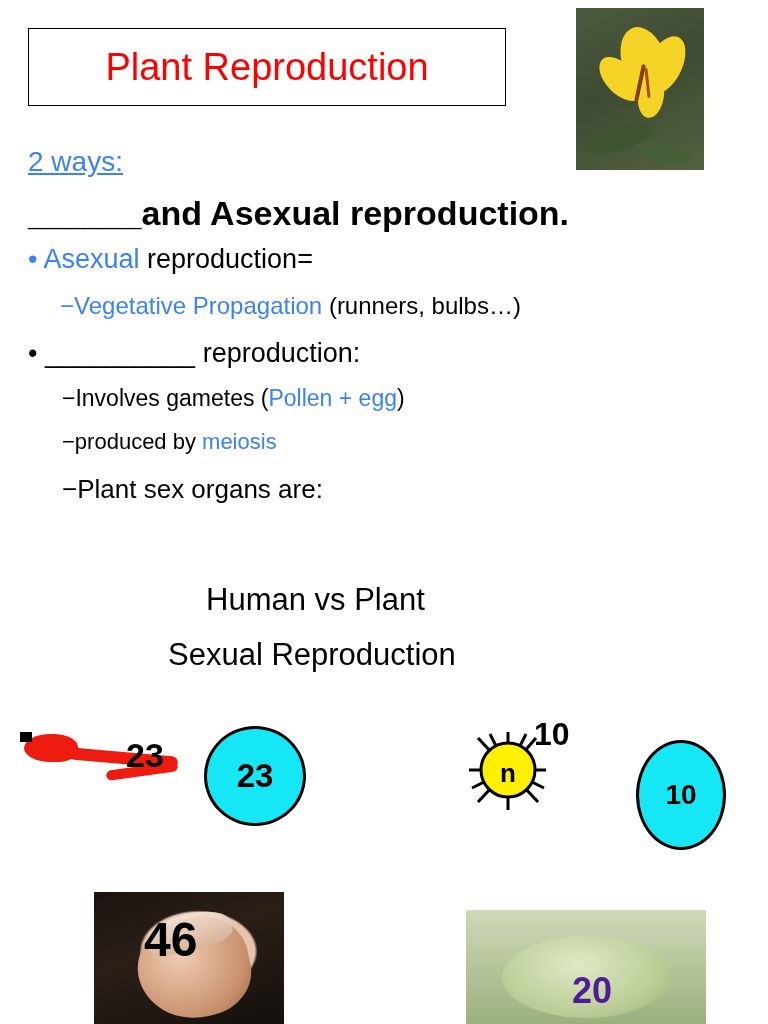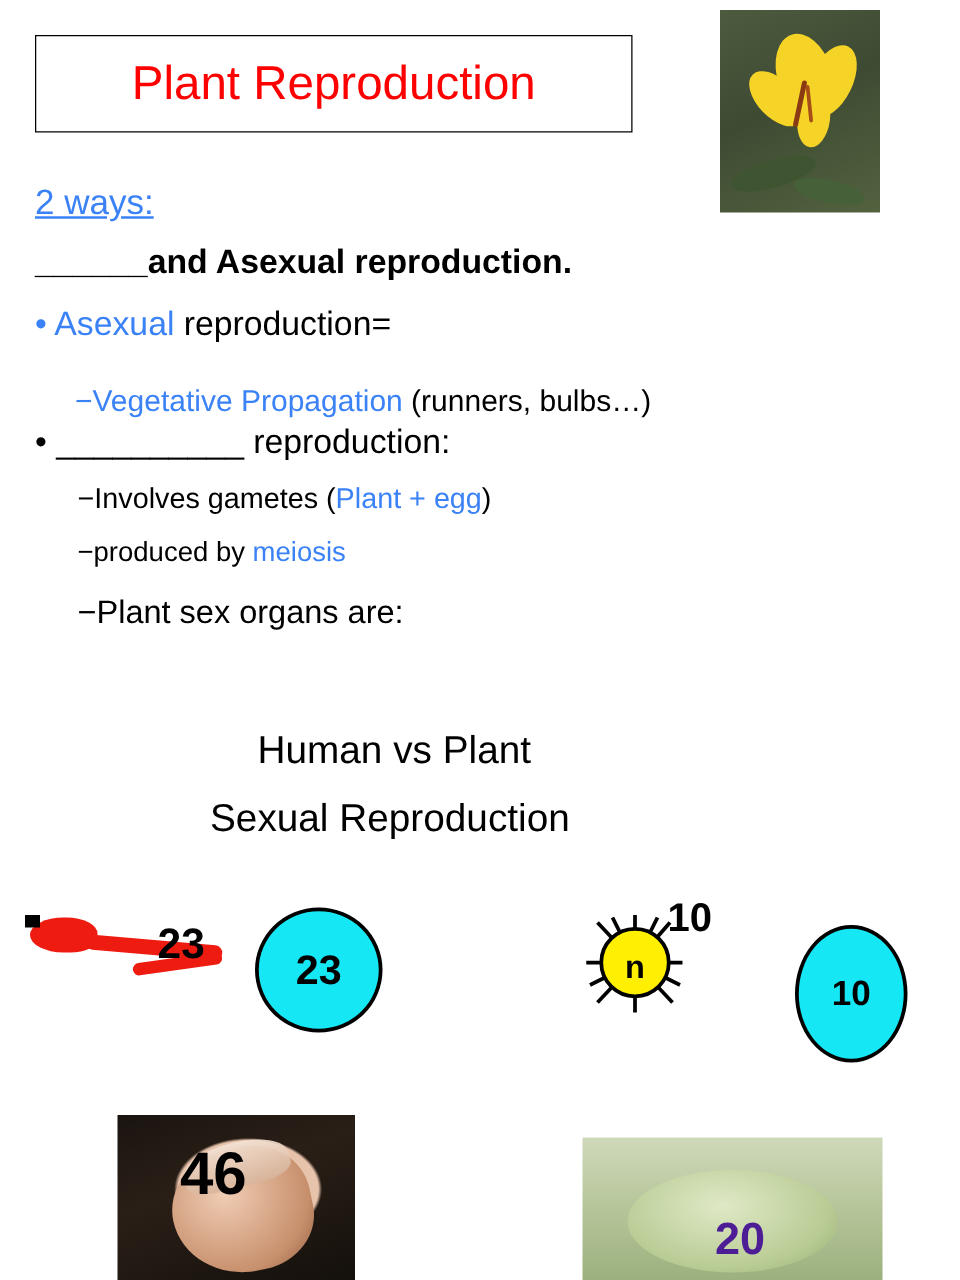--- a/index.html
+++ b/index.html
@@ -60,23 +60,23 @@
       background:#46603a;border-radius:50%;transform:rotate(12deg);}
 
   
   .line{position:absolute;left:28px;white-space:nowrap;}
   .red{color:#3b82f6;}
   .blk{color:#000000;}
   .u{text-decoration:underline;}
   .b{font-weight:bold;}
 
   .l-2ways{top:146px;font-size:28px;}
-  .l-blank{top:194px;font-size:27px;}
+  .l-blank{top:194px;font-size:34px;}
   .l-asex{top:244px;font-size:27px;left:28px;}
-  .l-veg{top:292px;font-size:24px;left:60px;margin-top:16px;}
+  .l-veg{top:292px;font-size:24px;left:60px;}
   .l-sexblank{top:338px;font-size:27px;left:28px;}
   .l-gam{top:385px;font-size:23px;left:62px;}
   .l-meio{top:429px;font-size:22px;left:62px;}
   .l-organs{top:474px;font-size:26px;left:62px;}
   .l-flowers{top:528px;font-size:28px;left:274px;color:#ff0000;}
   .l-hvp1{top:582px;font-size:31px;left:206px;}
   .l-hvp2{top:637px;font-size:31px;left:168px;}
 
   
   .sperm{
@@ -197,21 +197,21 @@
   <div class="line l-veg">
     <span class="red">−</span><span class="red">Vegetative Propagation</span><span class="blk">  (runners, bulbs…)</span>
   </div>
 
   <div class="line l-sexblank">
     <span class="blk">•</span>
     <span class="blk">__________</span><span class="blk"> reproduction:</span>
   </div>
 
   <div class="line l-gam">
-    <span class="blk">−</span><span class="blk">Involves gametes (</span><span class="red">Plant + egg</span><span class="blk">)</span>
+    <span class="blk">−</span><span class="blk">Involves gametes (</span><span class="red">Pollen + egg</span><span class="blk">)</span>
   </div>
 
   <div class="line l-organs">
     <span class="blk">−</span><span class="blk">Plant sex organs are:</span>
   </div>
 
   <div class="line l-meio">
     <span class="blk">−</span><span class="blk">produced by </span><span class="red">meiosis</span>
   </div>
 

